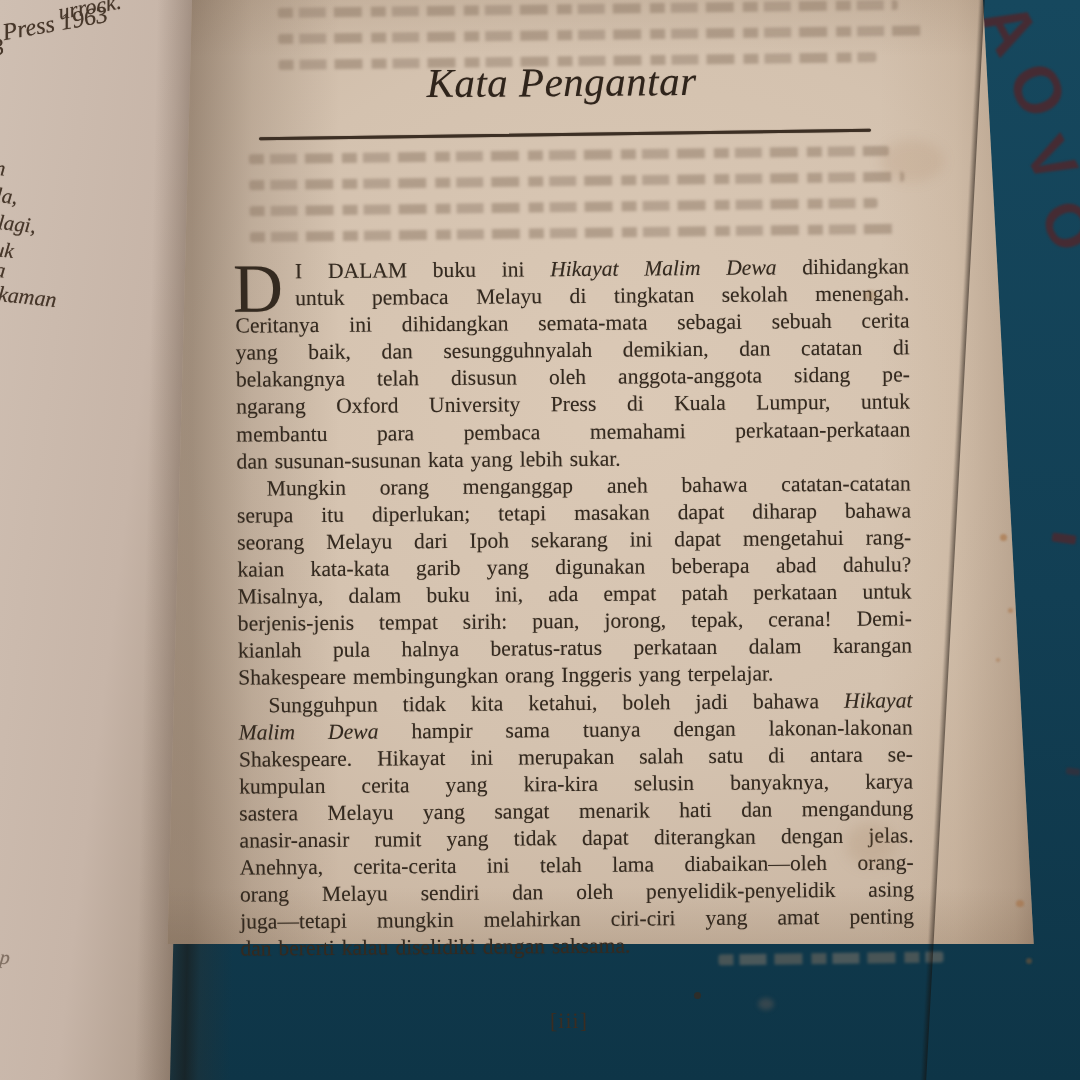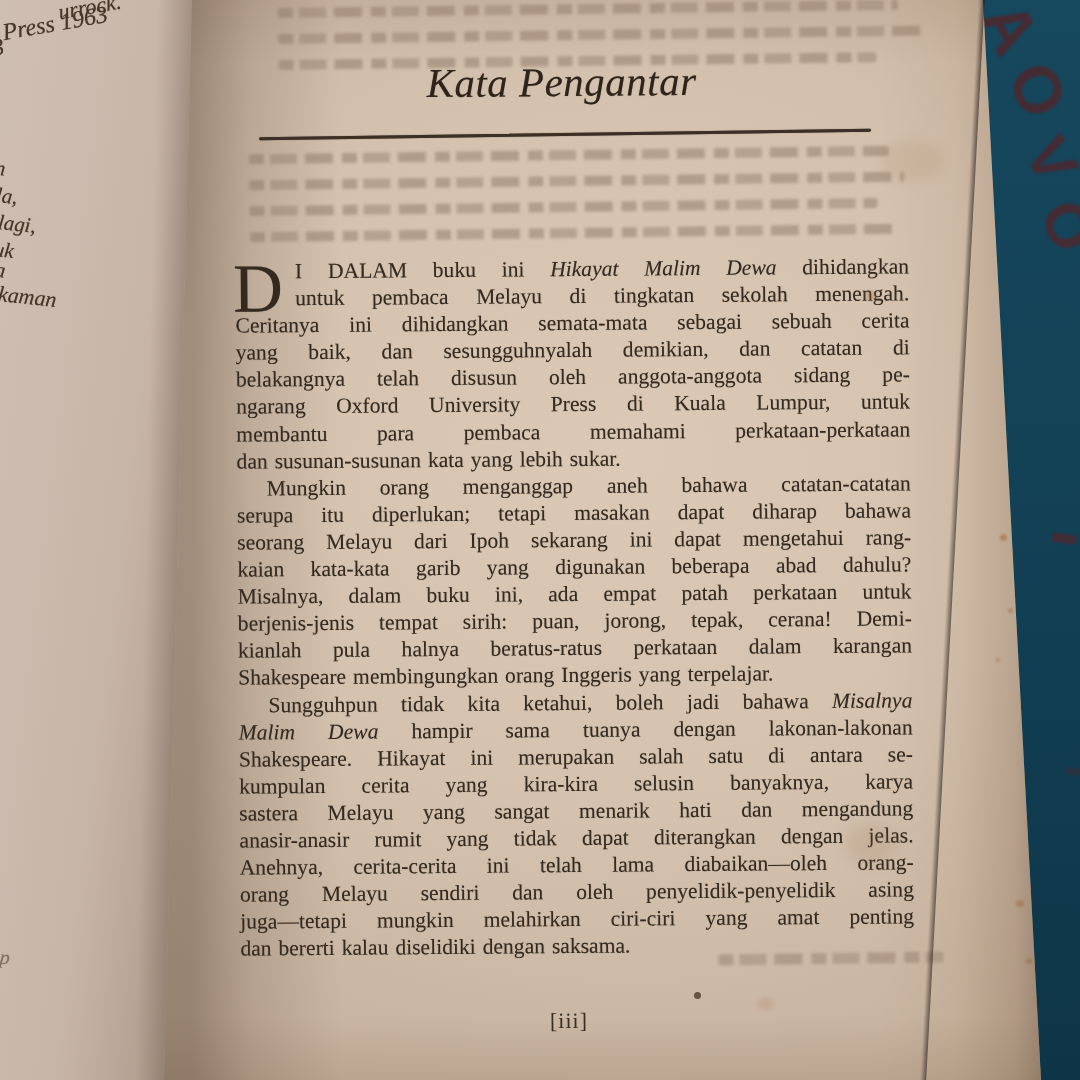--- a/index.html
+++ b/index.html
@@ -37,21 +37,21 @@
   .f-b6{left:-2px;top:284px;font-size:22px;}
   .f-c1{left:0px;top:946px;font-size:20px;opacity:.55;}
 
   
   .gutter{position:absolute;left:146px;top:-10px;width:96px;height:1100px;
           transform:rotate(1.2deg);
           background:linear-gradient(90deg,rgba(61,42,28,0) 0%,rgba(61,42,28,.26) 36%,
                      rgba(33,21,12,.5) 52%,rgba(61,42,28,.2) 66%,rgba(61,42,28,0) 100%);}
 
   
-  .main-page{position:absolute;left:0;top:0;width:1080px;height:1080px;
+  .main-page{position:absolute;left:0;top:0;width:1080px;height:944px;
      clip-path:polygon(192px 0,983px 0,1041px 1080px,164px 1080px);
      background:
        linear-gradient(90deg,rgba(68,48,32,.36) 192px,rgba(68,48,32,.15) 252px,rgba(68,48,32,0) 340px),
        linear-gradient(90deg,rgba(0,0,0,0) 880px,rgba(150,115,80,.10) 955px,rgba(112,82,56,.26) 1015px,rgba(88,60,40,.4) 1045px),
        linear-gradient(180deg,rgba(122,96,70,.12) 0%,rgba(0,0,0,0) 6%,rgba(0,0,0,0) 94%,rgba(110,85,60,.16) 100%),
        radial-gradient(ellipse 780px 660px at 58% 42%,#dbc9b6 0%,#d4c2af 55%,#c7b39f 100%);}
   .page-edge{position:absolute;left:979px;top:-6px;width:6px;height:1095px;
              transform:rotate(3.1deg);transform-origin:top left;filter:blur(.6px);
              background:linear-gradient(90deg,rgba(20,12,6,0),rgba(20,12,6,.55));}
   .page-inner{position:absolute;left:0;top:0;width:1080px;height:1080px;
@@ -169,21 +169,21 @@
             <div class="line indent"><span>Mungkin orang menganggap aneh bahawa catatan-catatan</span></div>
             <div class="line"><span>serupa itu diperlukan; tetapi masakan dapat diharap bahawa</span></div>
             <div class="line"><span>seorang Melayu dari Ipoh sekarang ini dapat mengetahui rang-</span></div>
             <div class="line"><span>kaian kata-kata garib yang digunakan beberapa abad dahulu?</span></div>
             <div class="line"><span>Misalnya, dalam buku ini, ada empat patah perkataan untuk</span></div>
             <div class="line"><span>berjenis-jenis tempat sirih: puan, jorong, tepak, cerana! Demi-</span></div>
             <div class="line"><span>kianlah pula halnya beratus-ratus perkataan dalam karangan</span></div>
             <div class="line last"><span>Shakespeare membingungkan orang Inggeris yang terpelajar.</span></div>
           </div>
         <div class="para">
-            <div class="line indent"><span>Sungguhpun tidak kita ketahui, boleh jadi bahawa </span><em>Misalnya</em></div>
+            <div class="line indent"><span>Sungguhpun tidak kita ketahui, boleh jadi bahawa </span><em>Hikayat</em></div>
             <div class="line"><em>Malim Dewa</em><span> hampir sama tuanya dengan lakonan-lakonan</span></div>
             <div class="line"><span>Shakespeare. Hikayat ini merupakan salah satu di antara se-</span></div>
             <div class="line"><span>kumpulan cerita yang kira-kira selusin banyaknya, karya</span></div>
             <div class="line"><span>sastera Melayu yang sangat menarik hati dan mengandung</span></div>
             <div class="line"><span>anasir-anasir rumit yang tidak dapat diterangkan dengan jelas.</span></div>
             <div class="line"><span>Anehnya, cerita-cerita ini telah lama diabaikan—oleh orang-</span></div>
             <div class="line"><span>orang Melayu sendiri dan oleh penyelidik-penyelidik asing</span></div>
             <div class="line"><span>juga—tetapi mungkin melahirkan ciri-ciri yang amat penting</span></div>
             <div class="line last"><span>dan bererti kalau diselidiki dengan saksama.</span></div>
           </div>

